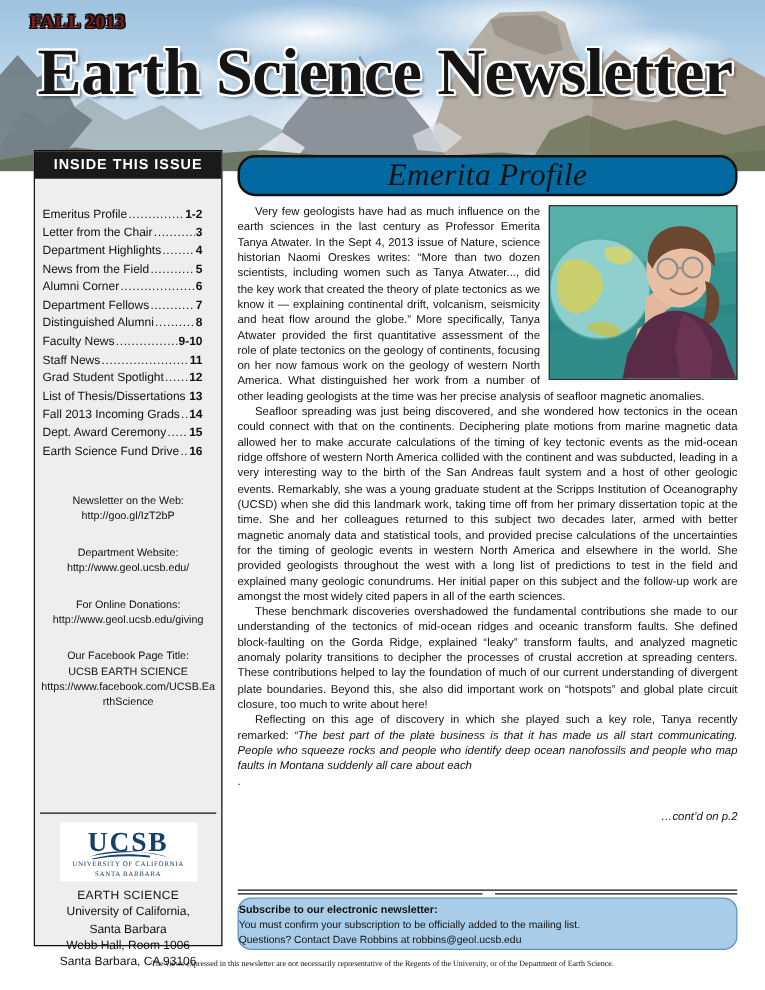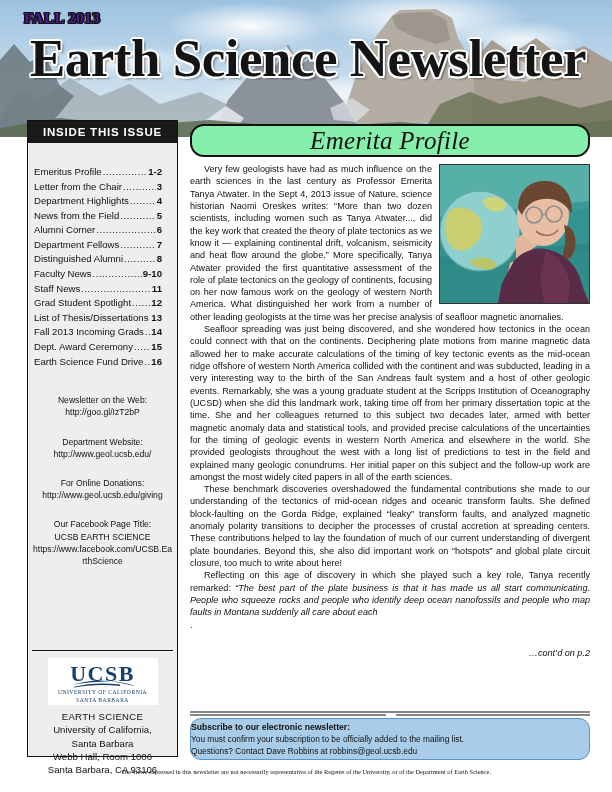--- a/index.html
+++ b/index.html
@@ -35,21 +35,21 @@
   }
   #banner .mountains { position:absolute; left:0; top:0; width:612px; height:137px; }
 
   #issue-date {
     position: absolute;
     left: 24px; top: 10px;
     font-family: "Liberation Serif", serif;
     font-size: 15px;
     font-weight: bold;
     letter-spacing: 0.5px;
-    color: #4c1d95;
+    color: #7f1d1d;
     text-shadow:
       -1.2px -1.2px 0 #111, 1.2px -1.2px 0 #111,
       -1.2px  1.2px 0 #111, 1.2px  1.2px 0 #111,
        0 -1.4px 0 #111, 0 1.4px 0 #111,
       -1.4px 0 0 #111, 1.4px 0 0 #111;
     z-index: 5;
   }
   #masthead {
     position: absolute;
     left: 30px; top: 32px;
@@ -170,21 +170,21 @@
 
   
   #main {
     position: absolute;
     left: 190px; top: 124px;
     width: 400px;
   }
   #article-title-box {
     border: 2px solid #111;
     border-radius: 14px;
-    background: #86efac;
+    background: #0369a1;
     height: 33px;
     display: flex;
     align-items: center;
     justify-content: center;
     box-sizing: border-box;
   }
   #article-title {
     font-family: "Liberation Serif", serif;
     font-style: italic;
     font-size: 25px;

